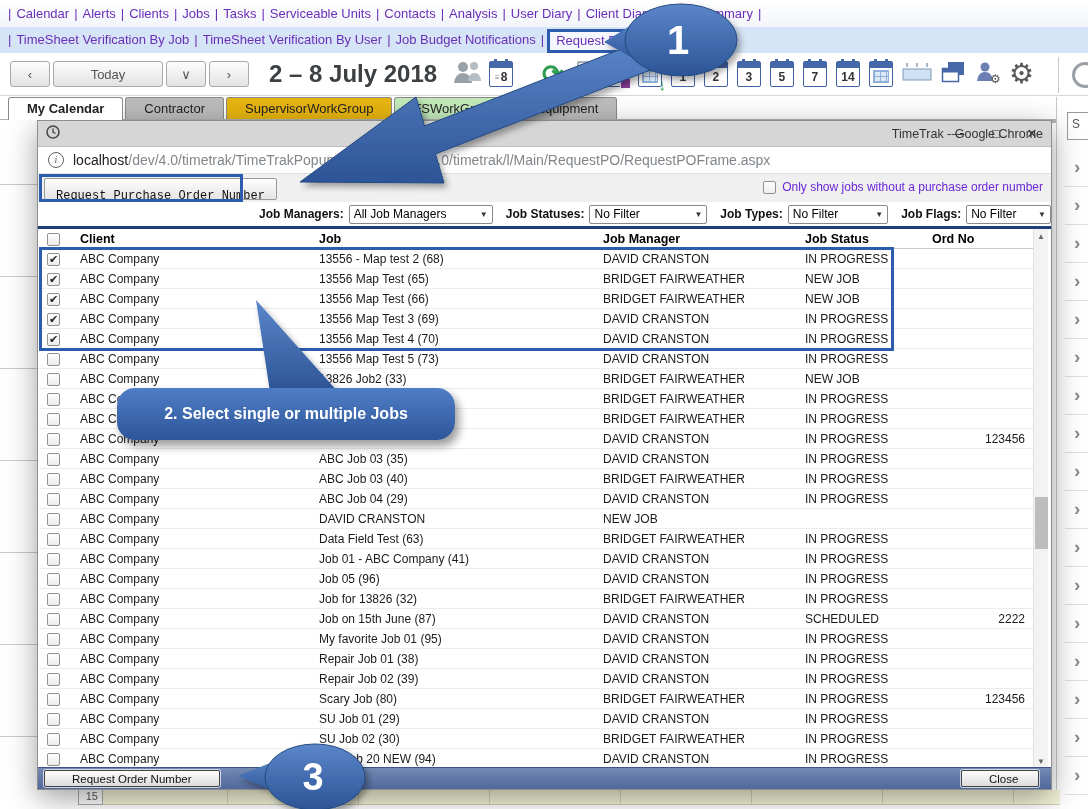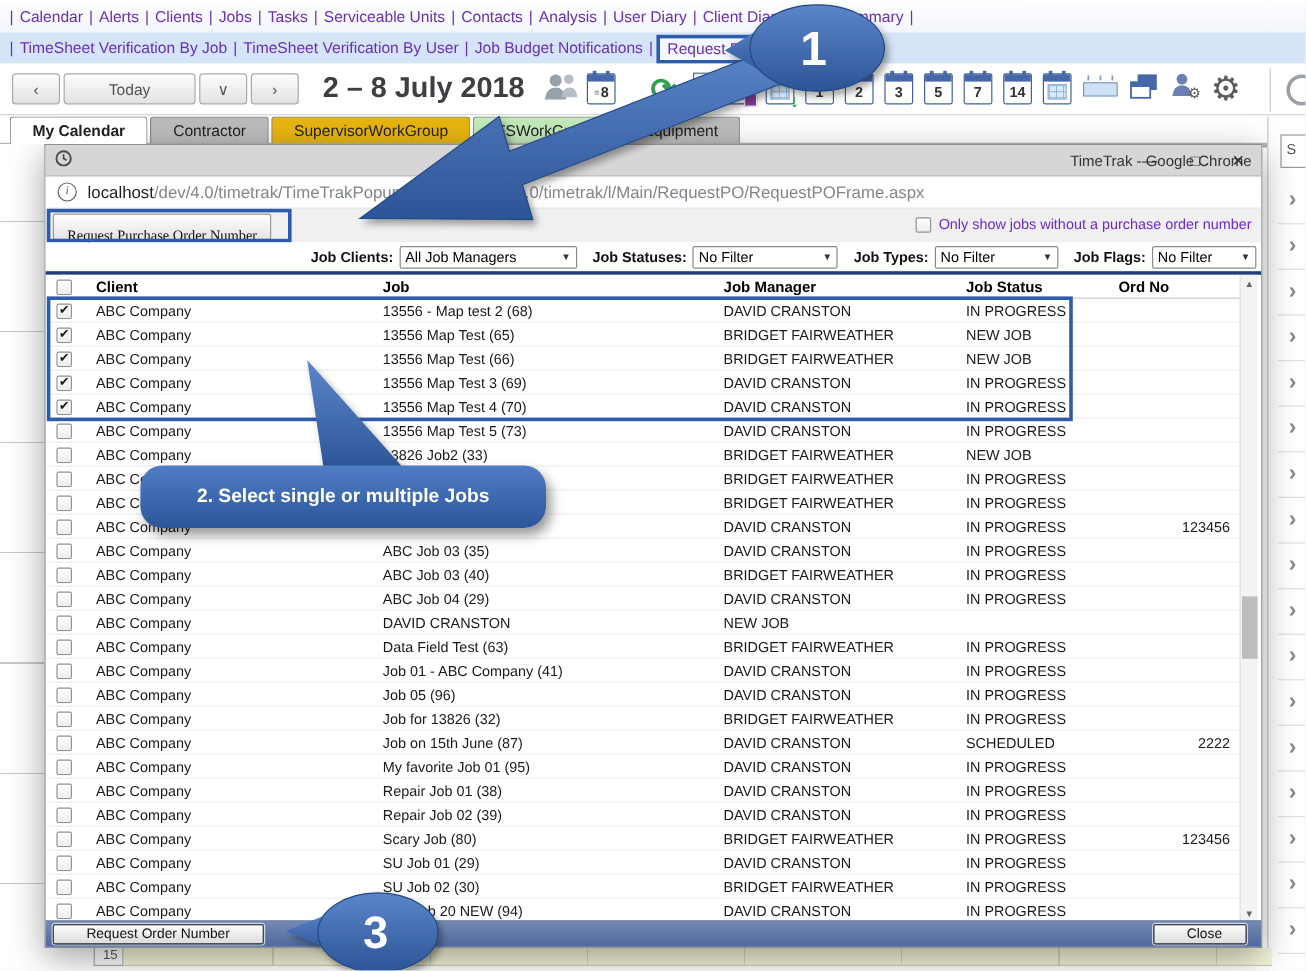--- a/index.html
+++ b/index.html
@@ -78,21 +78,21 @@
         color:#333;font-size:13px;cursor:pointer;}
   #min-btn{right:76px;} #max-btn{right:38px;} #close-x{right:2px;}
   .purl{height:27px;background:#fff;border-bottom:1px solid #e2e2e2;display:flex;align-items:center;
         padding:0 10px;gap:9px;font-size:14px;color:#80868b;white-space:nowrap;overflow:hidden;}
   .info-i{width:16px;height:16px;border:1.5px solid #5f6368;border-radius:50%;color:#5f6368;
           font-size:10px;line-height:13px;text-align:center;flex:none;font-family:"Liberation Serif",serif;font-style:italic;}
   .host{color:#202124;}
   .toolstrip{position:absolute;top:53px;left:0;right:0;height:28px;background:#f0f0f0;}
   #rpo-btn{position:absolute;left:6px;top:4px;height:21px;padding:10px 11px;font-size:12px;color:#111;
            background:linear-gradient(#fefefe,#e4e4e4);border:1px solid #9a9a9a;border-radius:2px;
-           font-family:Liberation Serif, serif;cursor:pointer;}
+           font-family:Liberation Mono, monospace;cursor:pointer;}
   #rpo-box{position:absolute;left:1px;top:0;width:204px;height:28px;border:3px solid #2e5cad;pointer-events:none;}
   #onlyshow{position:absolute;right:8px;top:6px;display:flex;gap:6px;align-items:center;font-size:12px;color:#6d28d9;margin-left:33px;}
   .cb{display:inline-block;width:13px;height:13px;border:1px solid #919191;border-radius:2px;
       background:linear-gradient(#ffffff,#ececec);font-size:11px;line-height:11px;text-align:center;
       color:#222;vertical-align:middle;cursor:pointer;flex:none;}
   .filters{position:absolute;top:81px;left:0;right:0;height:27px;background:#fff;
            border-bottom:3px solid #1f3e78;display:flex;align-items:center;padding-left:208px;font-size:12px;}
   .flabel{font-weight:bold;color:#111;margin:0 5px 0 13px;white-space:nowrap;}
   .fselect{height:19px;border:1px solid #8a8a8a;border-radius:2px;background:#fff;display:flex;
            align-items:center;justify-content:space-between;padding:0 4px;cursor:pointer;}
@@ -316,21 +316,21 @@
     </div>
     <div class="toolstrip">
       <button id="rpo-btn">Request Purchase Order Number</button>
       <div id="rpo-box"></div>
       <span id="onlyshow">
         <span class="cb"></span>
         <span>Only show jobs without a purchase order number</span>
       </span>
     </div>
     <div class="filters" id="filters">
-        <span class="flabel">Job Clients:</span>
+        <span class="flabel">Job Managers:</span>
         <span class="fselect fsel0">
           <span>All Job Managers</span>
           <span class="fcaret">▼</span>
         </span>
         <span class="flabel">Job Statuses:</span>
         <span class="fselect fsel1">
           <span>No Filter</span>
           <span class="fcaret">▼</span>
         </span>
         <span class="flabel">Job Types:</span>

